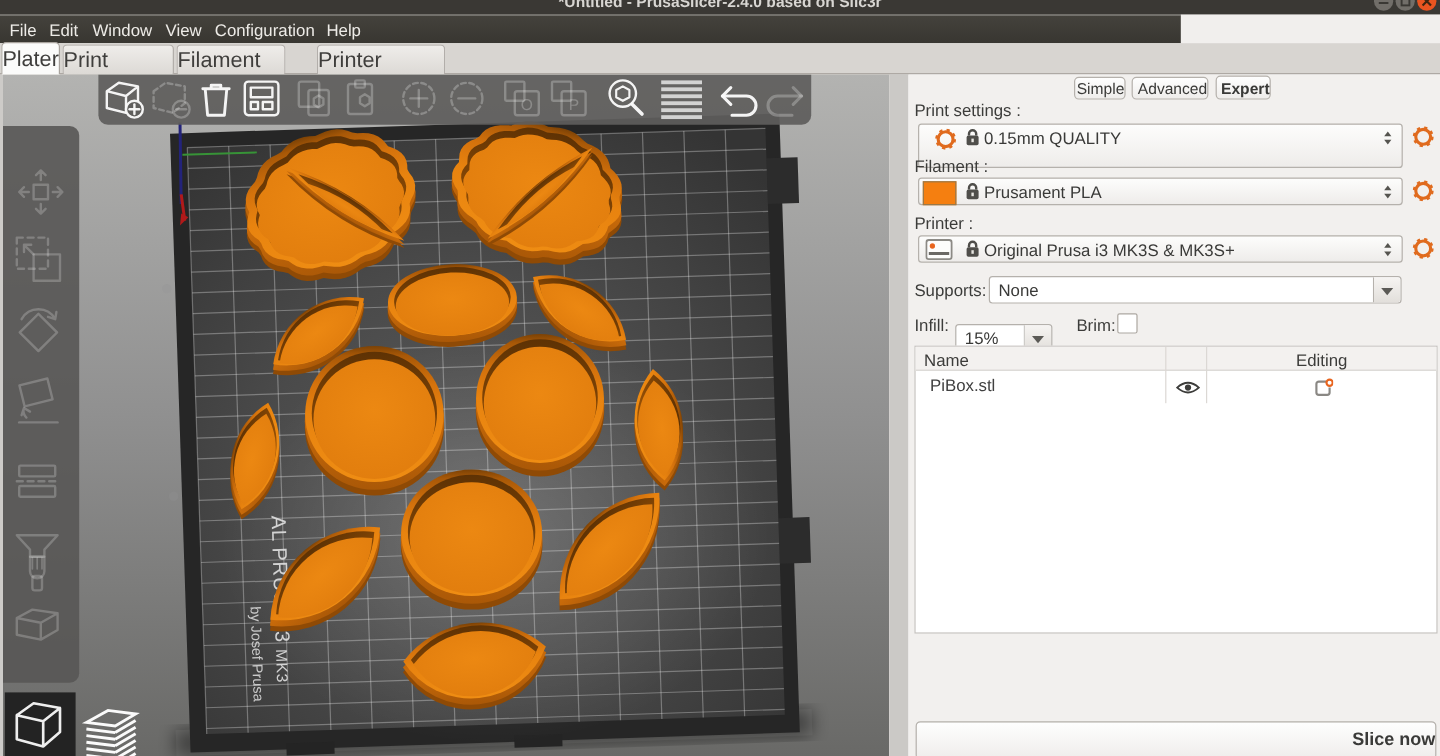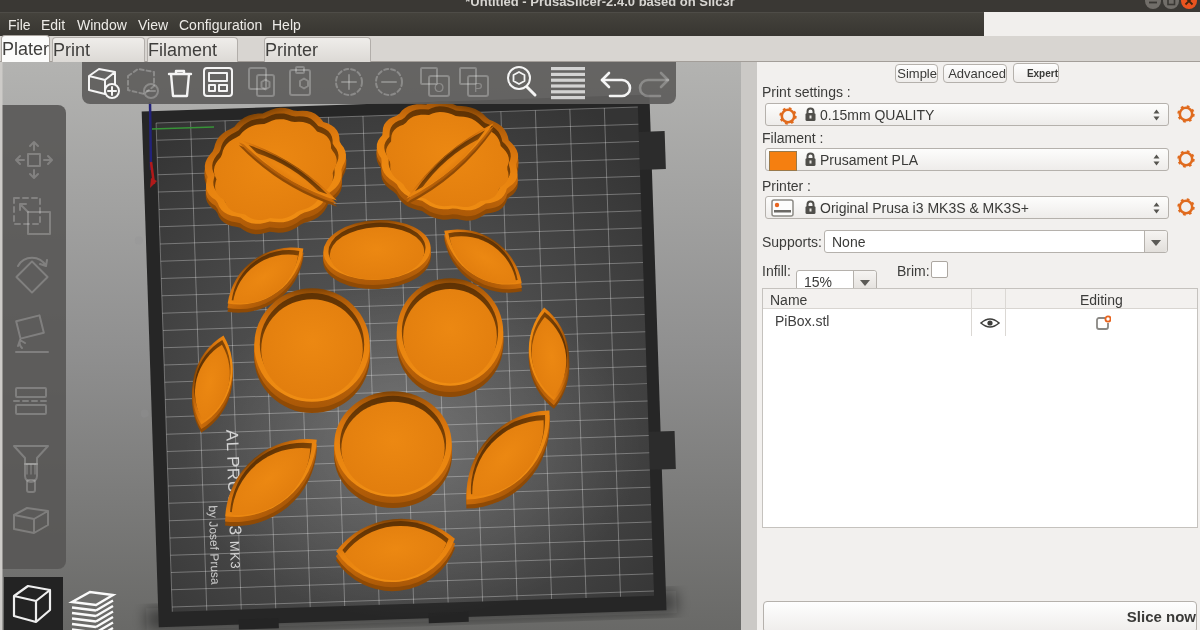--- a/index.html
+++ b/index.html
@@ -362,24 +362,24 @@
       <path d="M72 635.0 L96 638.0 M96 638.0 L113 628.0"></path>
     </g>
     <rect x="0" y="62" width="2.5" height="568" fill="#cdcbc8"></rect>
   </svg>
 
 <div class="abs" id="rsplit"></div>
 
 <div class="abs" id="panel">
   <div class="btn" style="left:138px;top:2px;width:43px;height:19px;line-height:18px;font-size:13px">Simple</div>
   <div class="btn" style="left:186px;top:2px;width:64px;height:19px;line-height:18px;font-size:13px">Advanced</div>
-  <div class="btn" style="left:256px;top:1px;width:46px;height:20px;line-height:19px;font-weight:bold;font-size:10px">Expert</div>
+  <div class="btn" style="left:256px;top:1px;width:46px;height:20px;line-height:19px;font-weight:bold;font-size:13px">Expert</div>
 
   <div class="lbl" style="left:5px;top:22px">Print settings :</div>
-  <div class="combo" style="left:8px;top:41px;width:404px;height:23px">
+  <div class="combo" style="left:8px;top:41px;width:404px;height:37px">
     <svg width="18" height="18" style="position:absolute;left:13px;top:3px">
         <circle cx="9.0" cy="9.0" r="6.2" fill="none" stroke="#e06b1e" stroke-width="2.6"></circle>
         <circle cx="9.0" cy="9.0" r="7.4" fill="none" stroke="#e06b1e" stroke-width="2.6" stroke-dasharray="2.6 3.3"></circle>
       </svg>
       <span style="position:absolute;left:38px;top:3px"><svg width="13" height="15">
           <rect x="1.5" y="6" width="10" height="8" rx="1.5" fill="#4f4e4a"></rect>
           <path d="M3.5 6 V4.5 a3 3 0 0 1 6 0 V6" fill="none" stroke="#4f4e4a" stroke-width="2"></path>
           <rect x="5.5" y="8.5" width="2" height="3" fill="#e8e6e2"></rect>
         </svg></span>
     <div class="ctext" style="left:54px;top:3px">0.15mm QUALITY</div>

